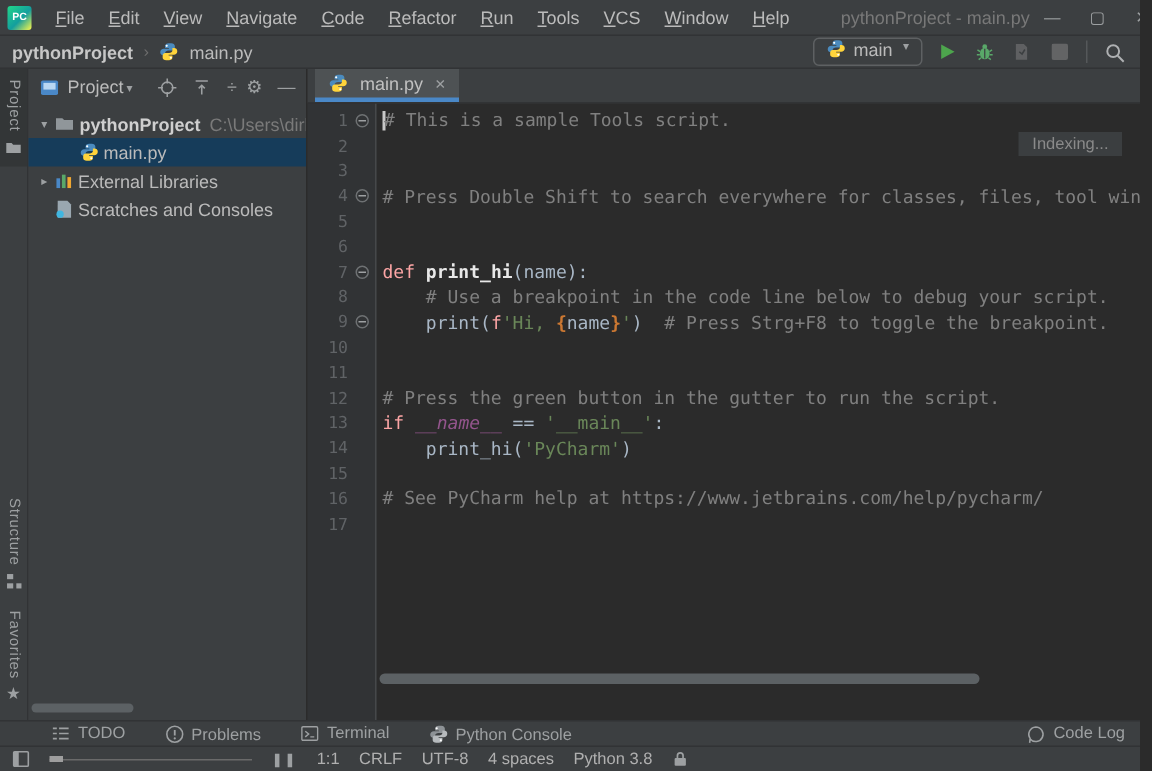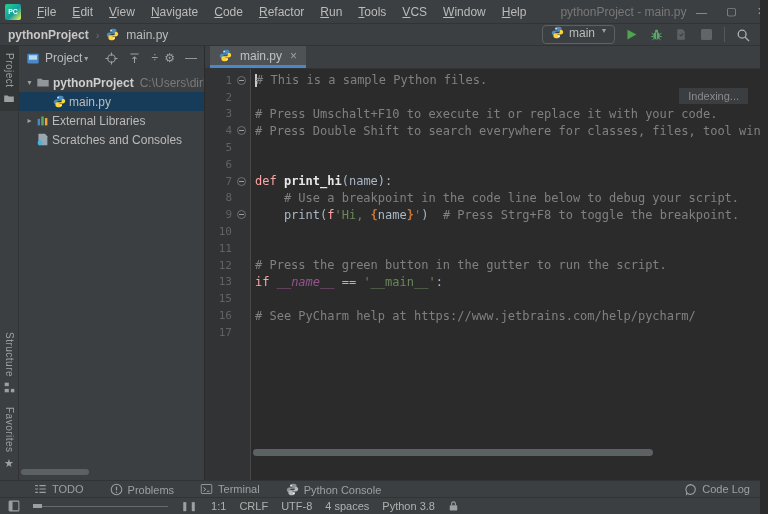--- a/index.html
+++ b/index.html
@@ -297,31 +297,30 @@
         </div>
       </div>
       <div class="code-area">
         <div class="gutter-bg"></div>
         <div class="code-rows" id="code-rows">
             <div class="code-row">
               <span class="ln">1</span>
               <span class="fold">
                 <span class="fold-dot"></span>
               </span>
-              <span class="code"><span class="caret"></span><span class="tok-comment"># This is a sample Python files.</span></span>
+              <span class="code"><span class="caret"></span><span class="tok-comment"># This is a sample Tools script.</span></span>
             </div>
             <div class="code-row">
               <span class="ln">2</span>
               <span class="fold"></span>
               <span class="code"></span>
             </div>
             <div class="code-row">
               <span class="ln">3</span>
               <span class="fold"></span>
-              <span class="code"><span class="tok-comment"># Press Umschalt+F10 to execute it or replace it with your code.</span></span>
             </div>
             <div class="code-row">
               <span class="ln">4</span>
               <span class="fold">
                 <span class="fold-dot"></span>
               </span>
               <span class="code"><span class="tok-comment"># Press Double Shift to search everywhere for classes, files, tool windows, acti</span></span>
             </div>
             <div class="code-row">
               <span class="ln">5</span>
@@ -364,20 +363,25 @@
             </div>
             <div class="code-row">
               <span class="ln">12</span>
               <span class="fold"></span>
               <span class="code"><span class="tok-comment"># Press the green button in the gutter to run the script.</span></span>
             </div>
             <div class="code-row">
               <span class="ln">13</span>
               <span class="fold"></span>
               <span class="code"><span class="tok-kw">if </span><span class="tok-dunder">__name__</span><span class="tok-text"> == </span><span class="tok-str">'__main__'</span><span class="tok-text">:</span></span>
+            </div>
+            <div class="code-row">
+              <span class="ln">14</span>
+              <span class="fold"></span>
+              <span class="code"><span class="tok-text">    print_hi(</span><span class="tok-str">'PyCharm'</span><span class="tok-text">)</span></span>
             </div>
             <div class="code-row">
               <span class="ln">15</span>
               <span class="fold"></span>
               <span class="code"></span>
             </div>
             <div class="code-row">
               <span class="ln">16</span>
               <span class="fold"></span>
               <span class="code"><span class="tok-comment"># See PyCharm help at https://www.jetbrains.com/help/pycharm/</span></span>

